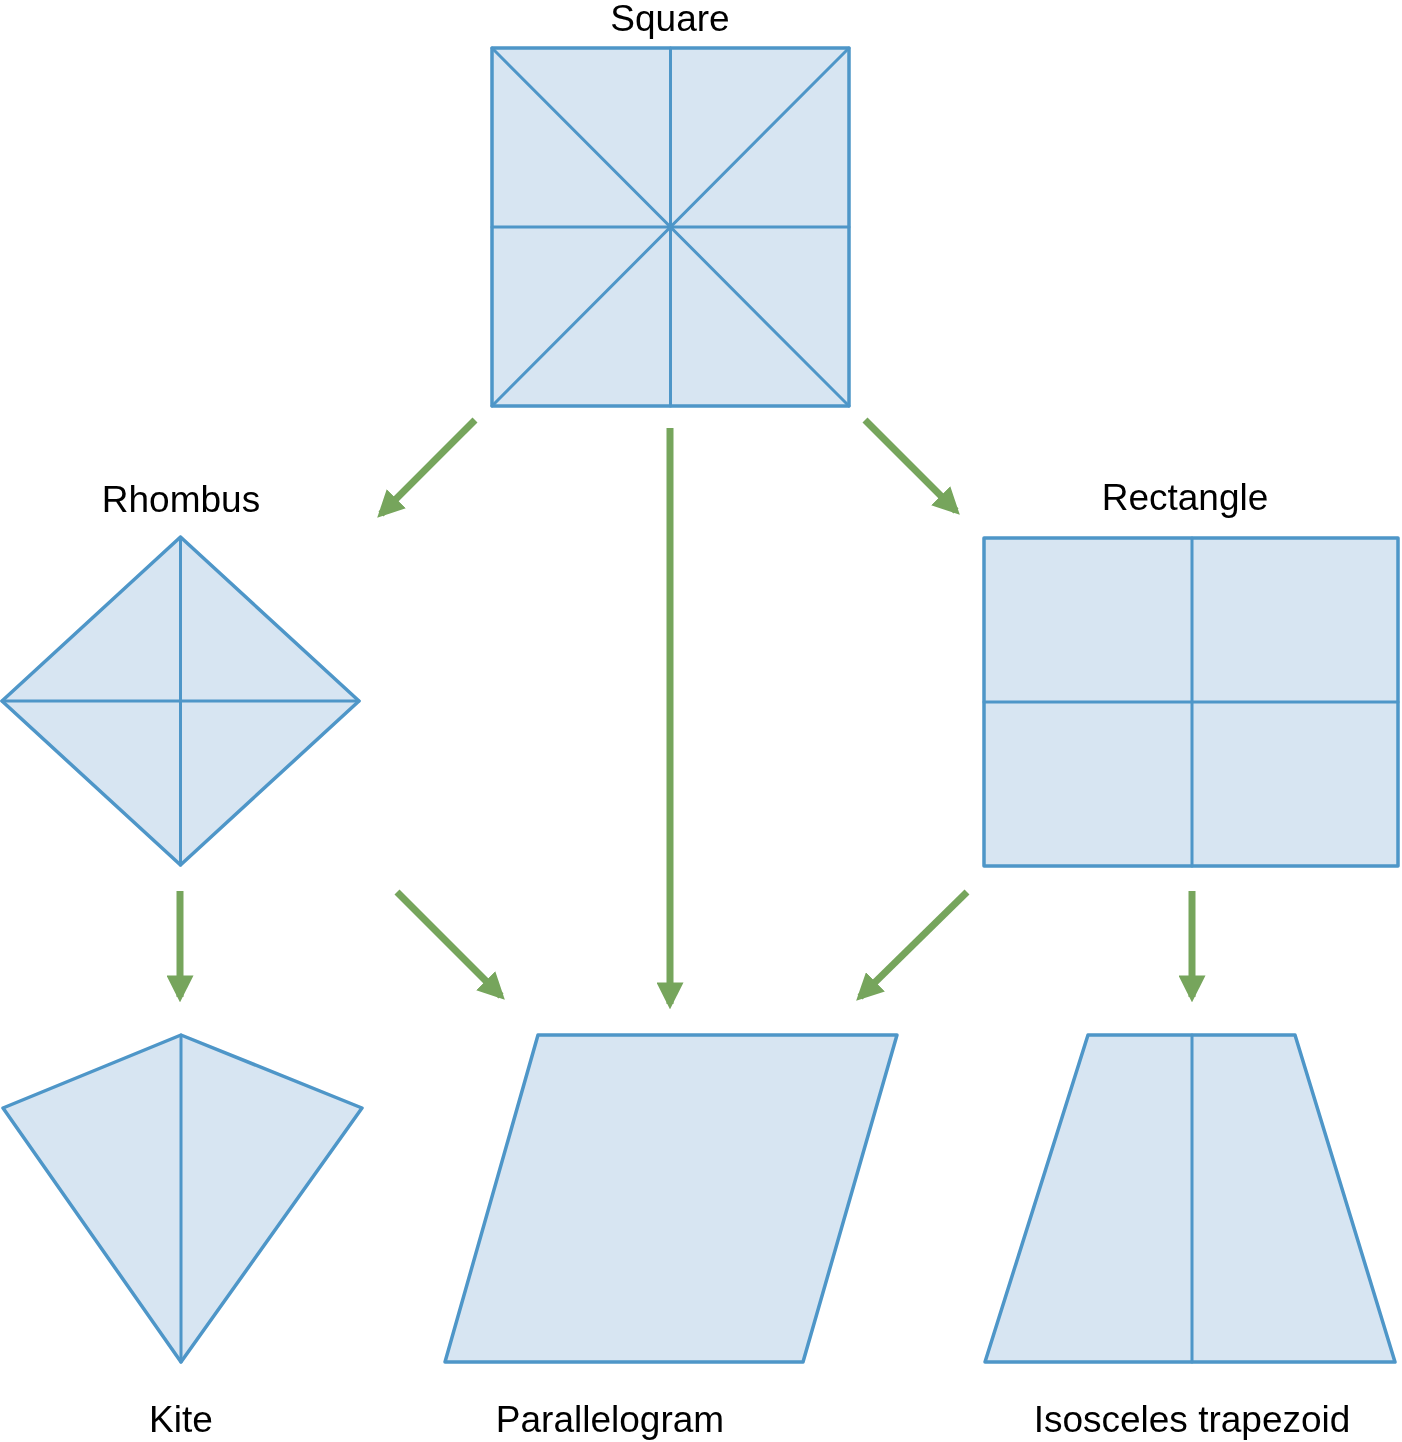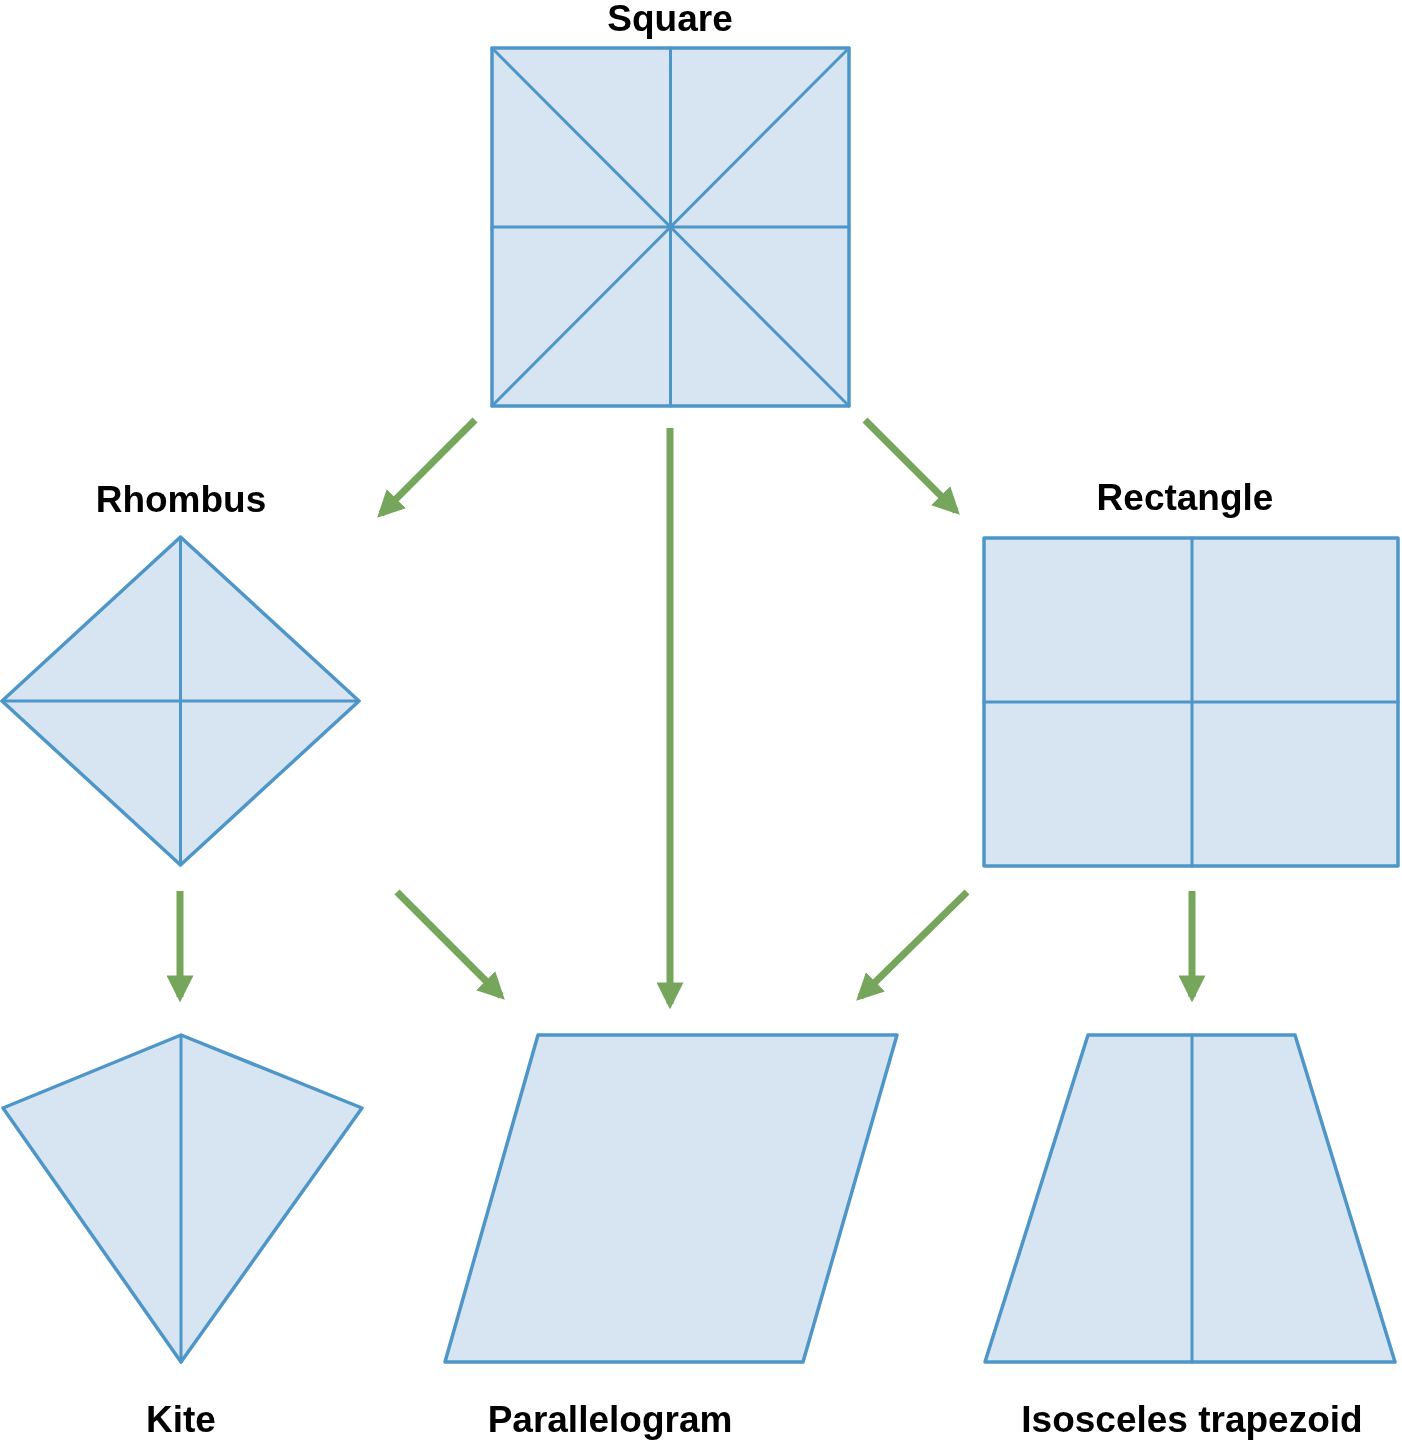--- a/index.html
+++ b/index.html
@@ -8,21 +8,20 @@
     --arrow-color:#76a55c;
     --label-color:#000000;
     --bg:#ffffff;
   }
   html,body{margin:0;padding:0;background:var(--bg);}
   .canvas{
     position:relative;
     width:1310px;height:1442px;
     background:var(--bg);
     font-family:"Liberation Sans", sans-serif;
-    font-weight:bold;
   }
   svg{display:block;}
   .shape{
     fill:var(--shape-fill);
     stroke:var(--shape-stroke);
     stroke-width:3.5;
     stroke-linejoin:round;
   }
   .inner-line{
     stroke:var(--shape-stroke);

